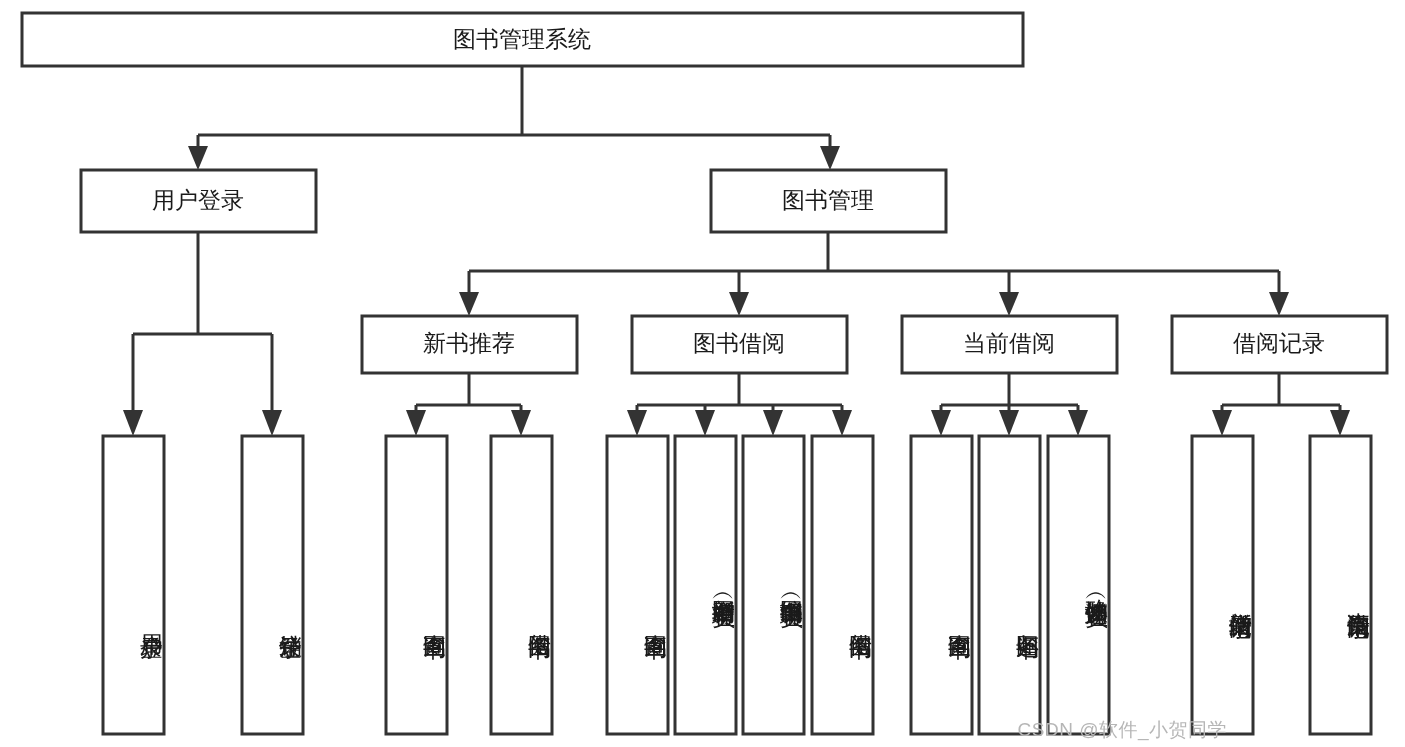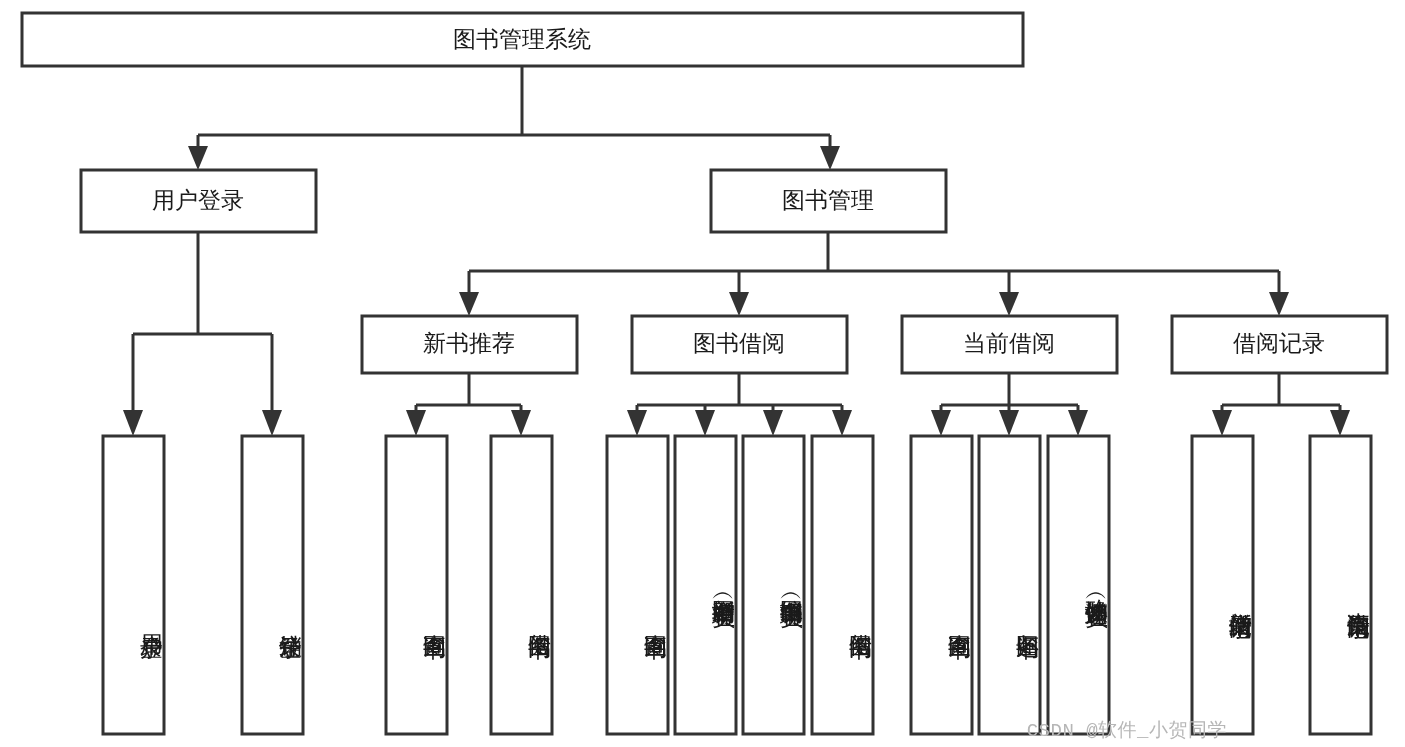--- a/index.html
+++ b/index.html
@@ -60,21 +60,21 @@
     display: flex;
     align-items: flex-start;
     justify-content: center;
     white-space: nowrap;
     pointer-events: none;
   }
   .watermark {
     position: absolute;
     right: 8px;
     bottom: 4px;
-    font-family: Liberation Mono, monospace;
+    font-family: Liberation Sans, sans-serif;
     font-size: 19px;
     color: #b6b6b6;
     letter-spacing: 0.5px;
     white-space: nowrap;
   }
 </style>
 </head>
 <body>
 
 <div id="diagram-root">

